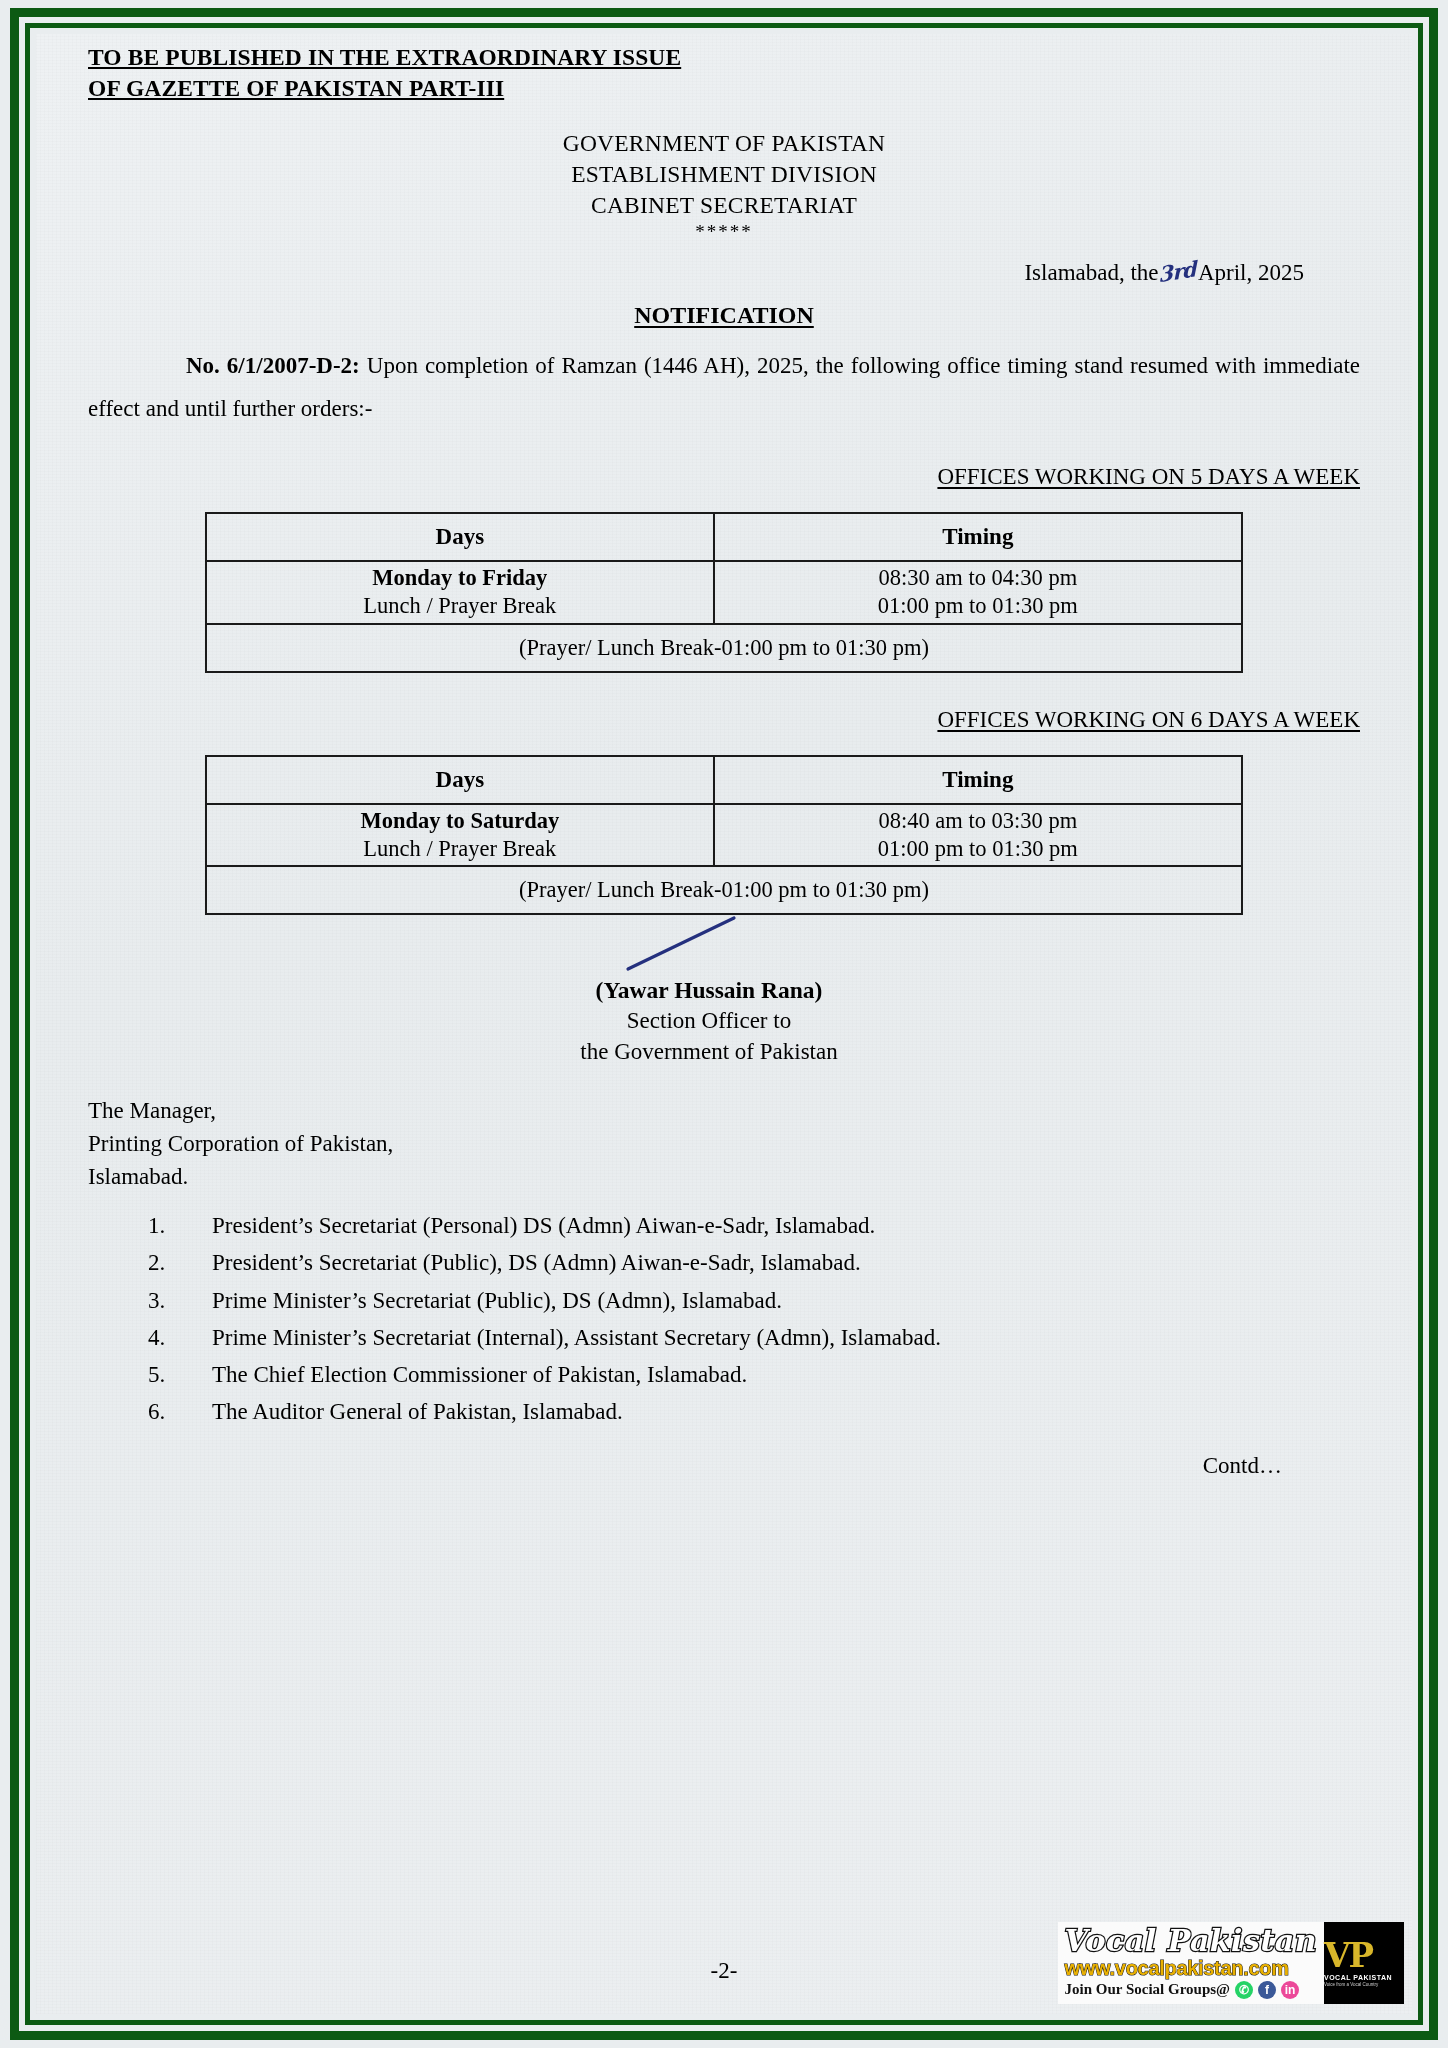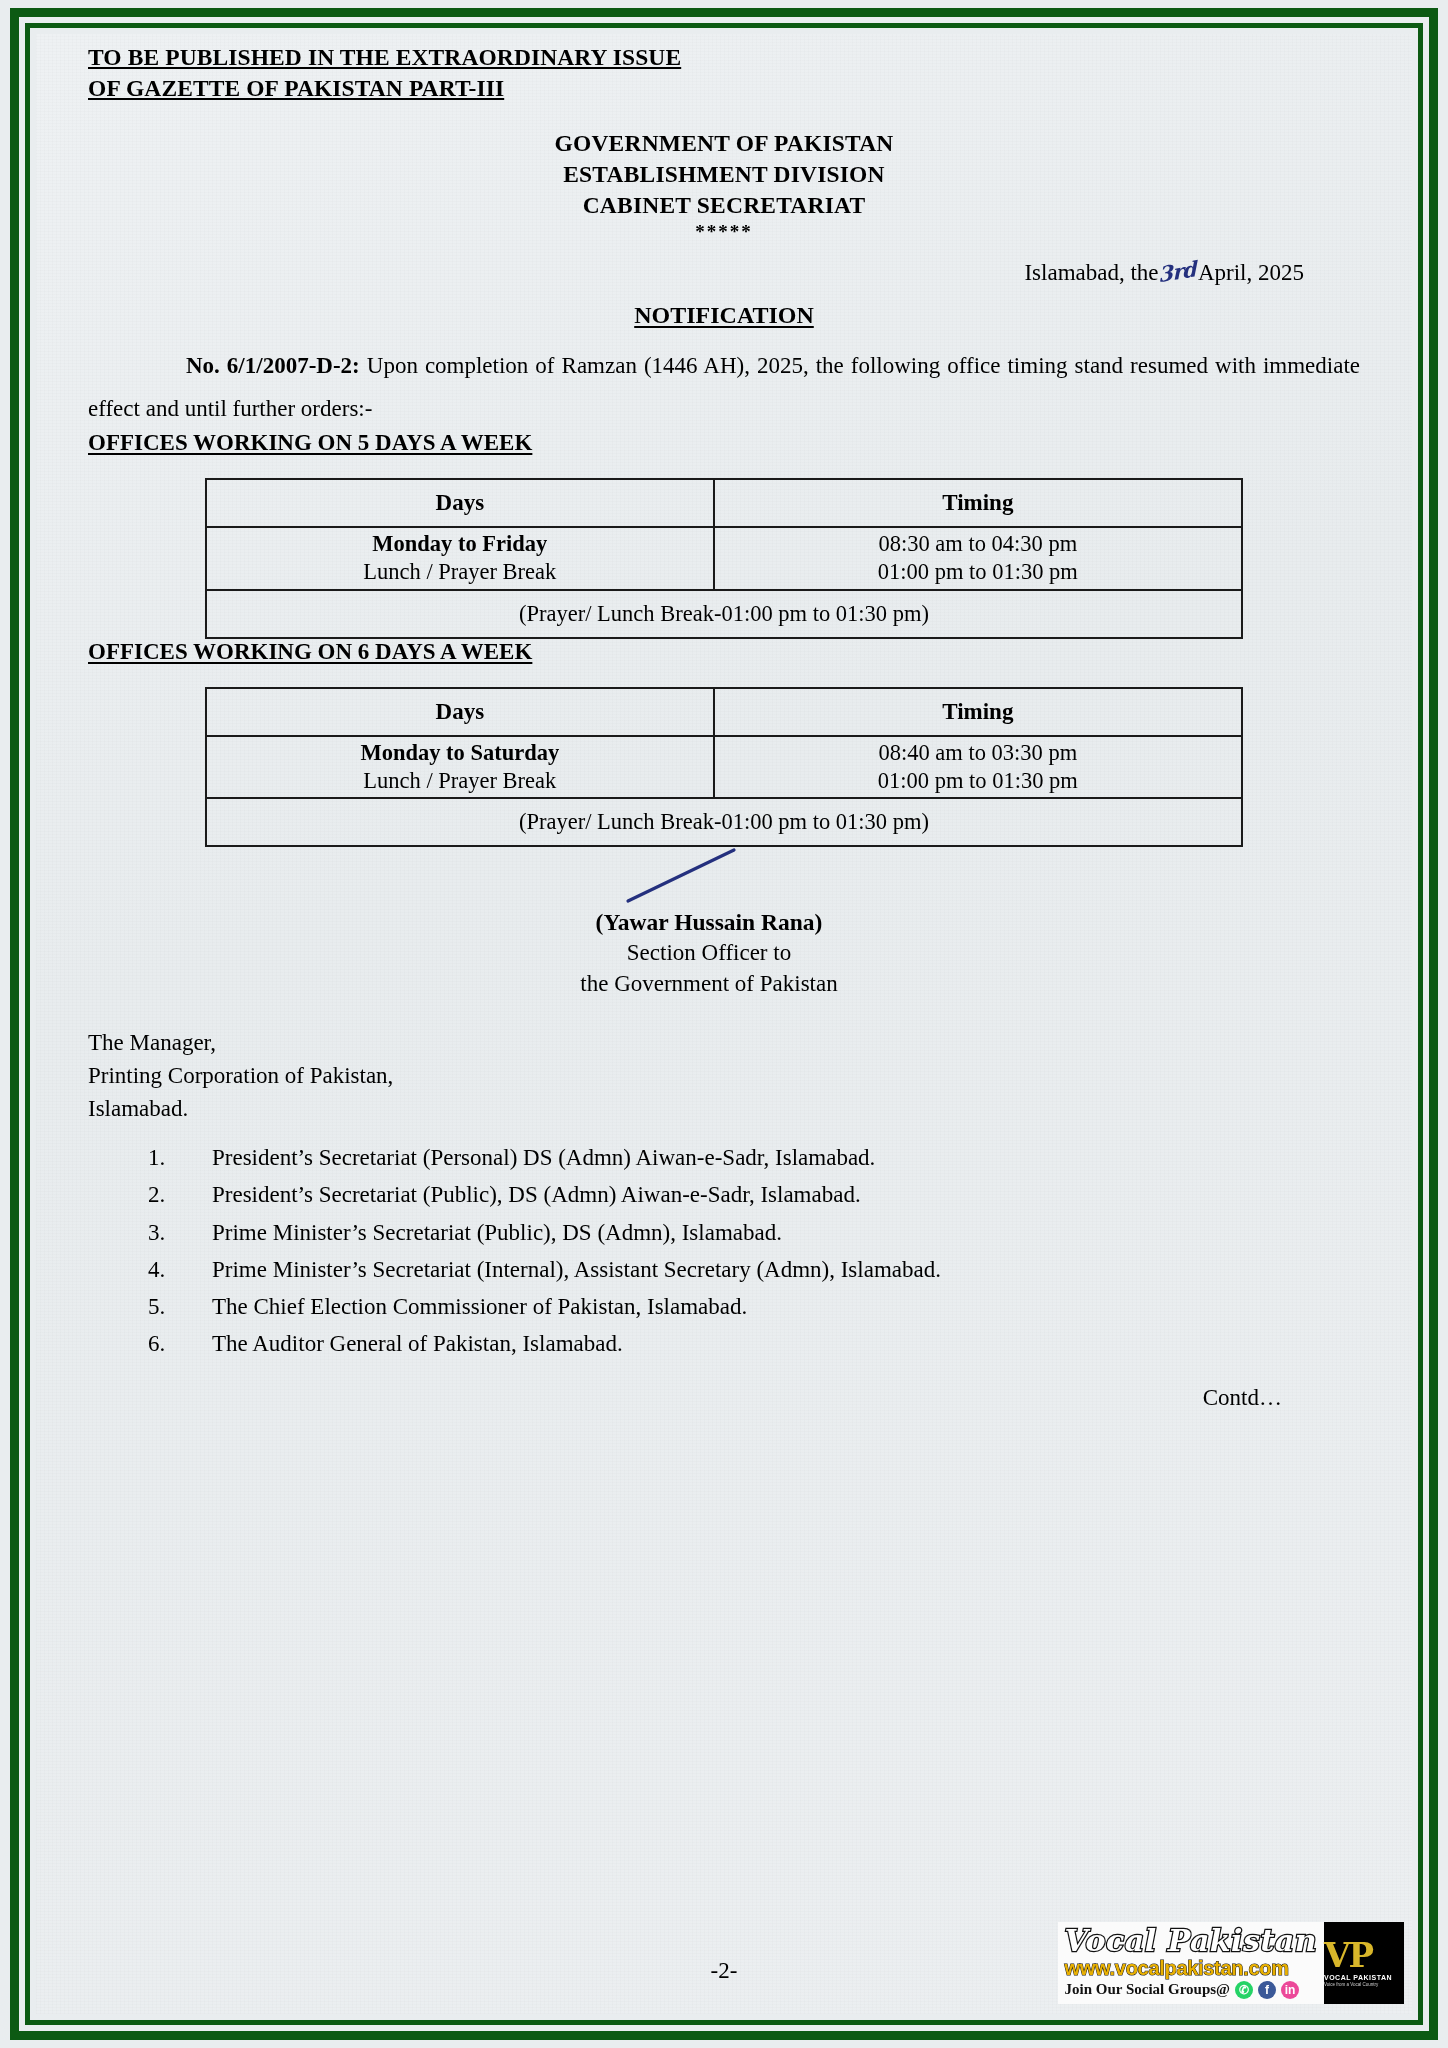--- a/index.html
+++ b/index.html
@@ -61,21 +61,21 @@
     text-decoration: underline;
     text-decoration-thickness: 2px;
     text-underline-offset: 2px;
     display: inline-block;
   }
 
   
   .gov-block {
     margin-top: 24px;
     text-align: center;
-    font-weight: bold;
+    font-weight: normal;
     font-size: 23.5px;
     line-height: 1.32;
     letter-spacing: 0.2px;
   }
   .stars {
     font-size: 19px;
     letter-spacing: 2px;
     margin-top: -2px;
   }
 
@@ -123,22 +123,23 @@
     text-align: justify;
     text-justify: inter-word;
   }
   .body-para .lead {
     font-weight: bold;
     margin-left: 98px;
   }
 
   
   .section-head {
-    text-align: left;
-    font-weight: bold;
+    margin-top: 34px;
+    text-align: right;
+    font-weight: normal;
     font-size: 23px;
   }
   .section-head span {
     text-decoration: underline;
     text-decoration-thickness: 2px;
     text-underline-offset: 3px;
   }
 
   
   table.timing {

